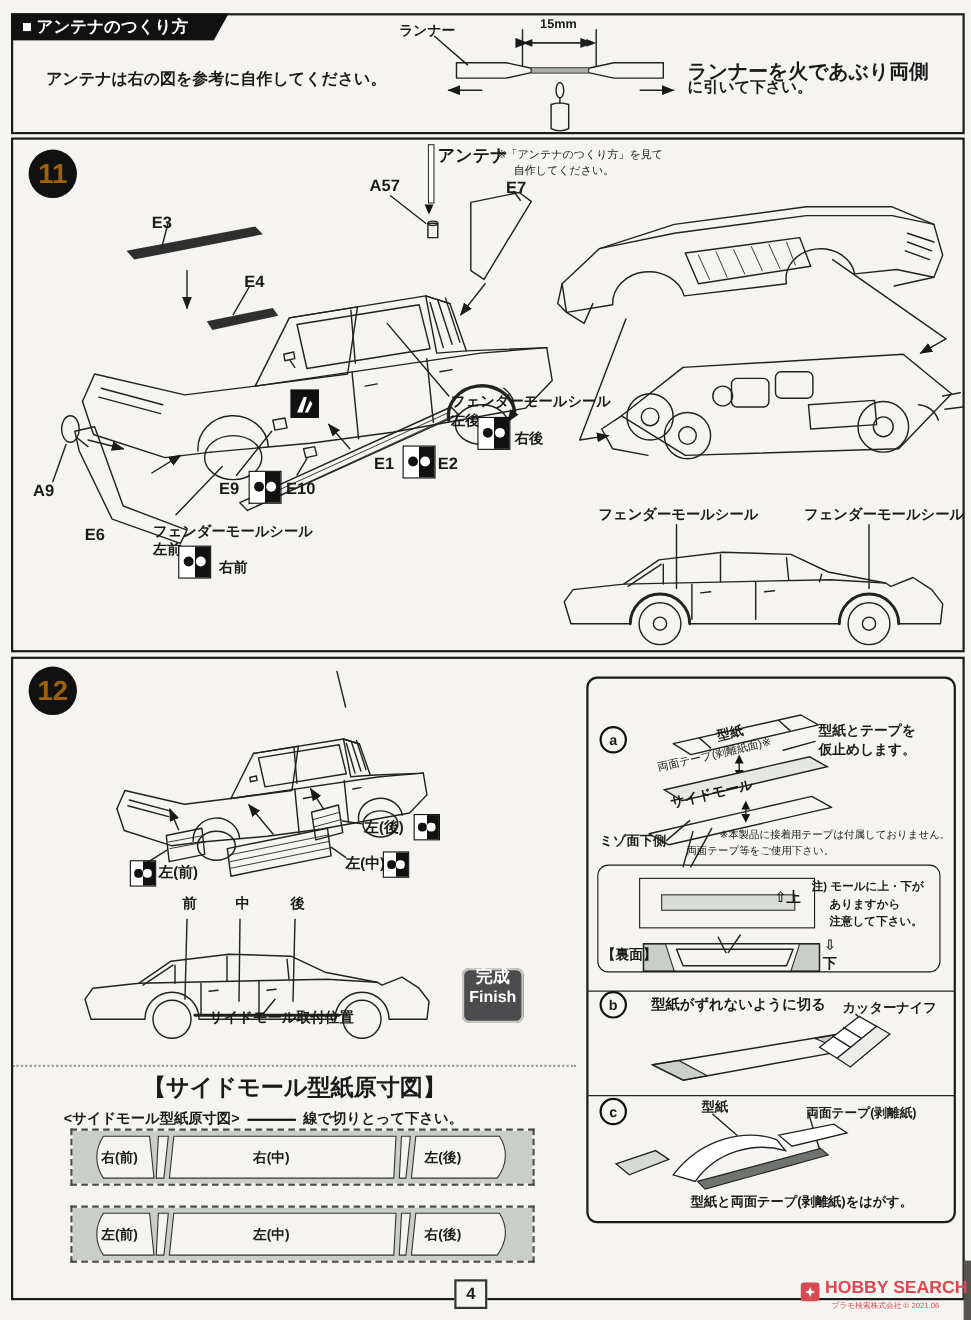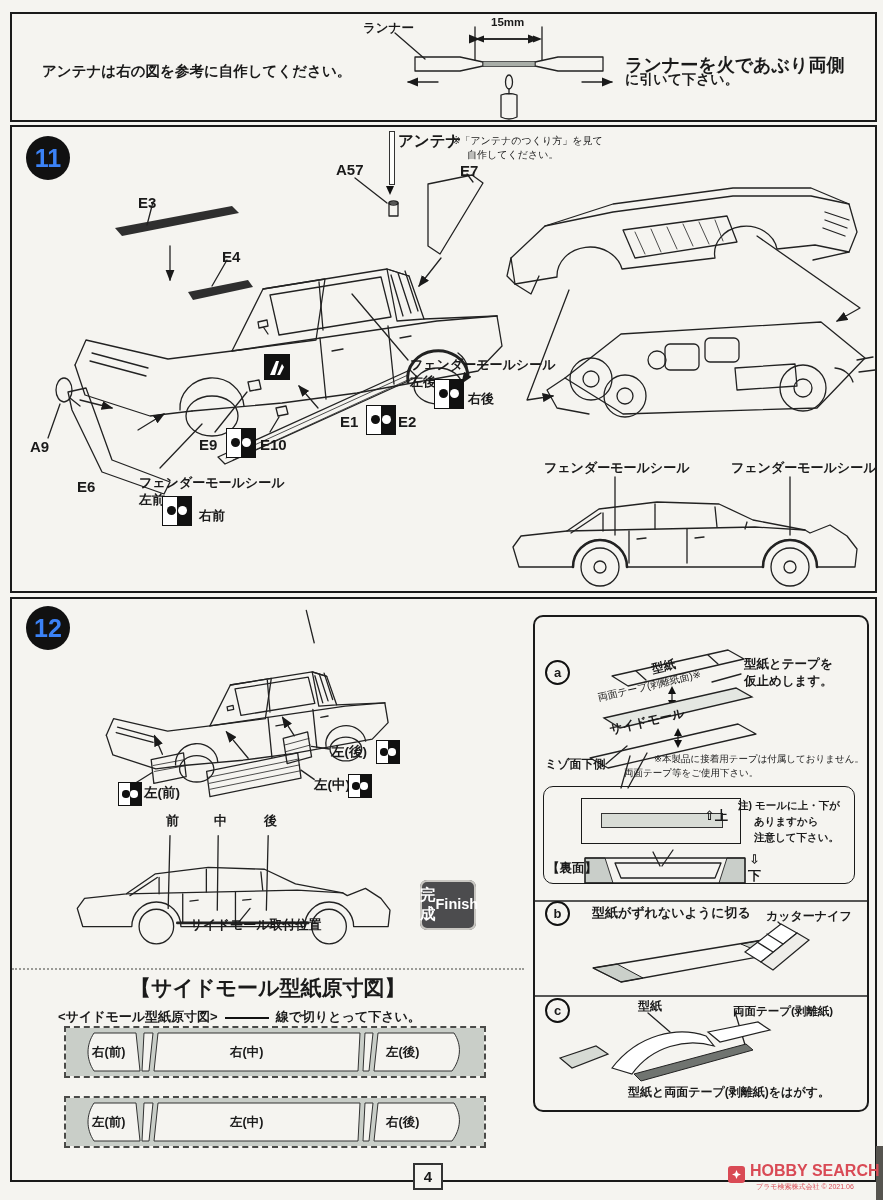--- a/index.html
+++ b/index.html
@@ -4,52 +4,53 @@
 <style>
   html,body{margin:0;padding:0;background:#e7e5e0}
   #page{position:relative;width:883px;height:1200px;background:#f5f4f0;
         font-family:"Liberation Sans","DejaVu Sans",sans-serif;color:#1a1a1a;overflow:hidden}
   .abs{position:absolute;white-space:nowrap}
   .w5{font-weight:500}.w6{font-weight:600}.w7{font-weight:700}.w8{font-weight:700}
   .bx{position:absolute;border:2px solid #1a1a1a}
   svg.d{position:absolute;overflow:visible}
   svg.d *{vector-effect:non-scaling-stroke}
   .s{stroke:#222;fill:none;stroke-width:1.3;stroke-linejoin:round;stroke-linecap:round}
-  .badge{position:absolute;width:44px;height:44px;border-radius:50%;background:#111;color:#3b82f6;
+  .badge{position:absolute;width:44px;height:44px;border-radius:50%;background:#111;color:#a16207;
          display:flex;align-items:center;justify-content:center;font-size:25px;font-weight:800}
   .banner{position:absolute;left:10px;top:12px;width:198px;height:25px;background:#111;color:#fff;
           font-size:15px;font-weight:800;line-height:25px;padding-left:10px;box-sizing:border-box;
           clip-path:polygon(0 0,100% 0,93% 100%,0 100%)}
   .seal{position:absolute;border:1px solid #111;background:linear-gradient(90deg,#fff 0 50%,#111 50% 100%)}
   .seal::before{content:"";position:absolute;left:14%;top:32%;width:34%;height:34%;border-radius:50%;background:#111}
   .seal::after{content:"";position:absolute;right:14%;top:32%;width:34%;height:34%;border-radius:50%;background:#fff}
   .glue{position:absolute;background:#111}
   .circ{position:absolute;width:21px;height:21px;border:2px solid #111;border-radius:50%;
         display:flex;align-items:center;justify-content:center;font-size:13px;font-weight:600;background:#f5f4f0}
   .finish{position:absolute;left:420px;top:880px;width:56px;height:50px;background:#4c4c4e;border-radius:7px;
-          color:#fff;display:flex;align-items:center;justify-content:space-between;line-height:1.2;
+          color:#fff;display:flex;flex-direction:column;align-items:center;justify-content:flex-start;line-height:1.2;
           box-shadow:0 0 0 2px #c9c7c2 inset}
   .rot{transform:rotate(-13deg);transform-origin:left center}
   .strip{position:absolute;width:422px;height:52px;border:2px dashed #4a4a48;box-sizing:border-box}
   .cutline{display:inline-block;width:44px;height:2px;background:#111;vertical-align:middle;margin:0 7px}
   .pagebox{position:absolute;left:413px;top:1163px;width:30px;height:27px;border:2px solid #333;background:#f5f4f0;
            box-sizing:border-box;display:flex;align-items:center;justify-content:center;font-size:15px;font-weight:700;z-index:3}
   .wmlogo{position:absolute;left:728px;top:1166px;width:17px;height:17px;background:#d94a55;border-radius:3px;z-index:3}
   .wmlogo::after{content:"";position:absolute;left:4px;top:4px;width:9px;height:9px;background:#fff;
                  clip-path:polygon(50% 0,65% 35%,100% 50%,65% 65%,50% 100%,35% 65%,0 50%,35% 35%)}
   .tri{position:absolute;width:0;height:0;border-left:4px solid transparent;border-right:4px solid transparent;border-top:9px solid #111}
   .rod{position:absolute;width:4px;background:#fdfdfb;border:1px solid #333}
   .edge{position:absolute;left:876px;top:1146px;width:7px;height:54px;background:#56544f}
 </style>
 </head>
 <body>
 
 <div id="page">
 
   <div class="bx" style="left:10px;top:12px;width:863px;height:106px"></div>
+  <div class="banner">■ アンテナのつくり方</div>
   <div class="abs w6" style="left:42px;top:62px;font-size:14.5px">アンテナは右の図を参考に自作してください。</div>
 
   <svg class="d" style="left:360px;top:15px" width="265" height="105" viewBox="0 0 265 105">
     <defs>
         <marker id="m1" markerWidth="9" markerHeight="7" refX="8" refY="3.5" orient="auto">
           <path d="M0,0 L9,3.5 L0,7 Z" fill="#1a1a1a"></path>
         </marker>
       </defs>
     <path class="s" d="M35,18 L65,44"></path>
     <path class="s" d="M115,12 L115,45 M182,12 L182,45"></path>

